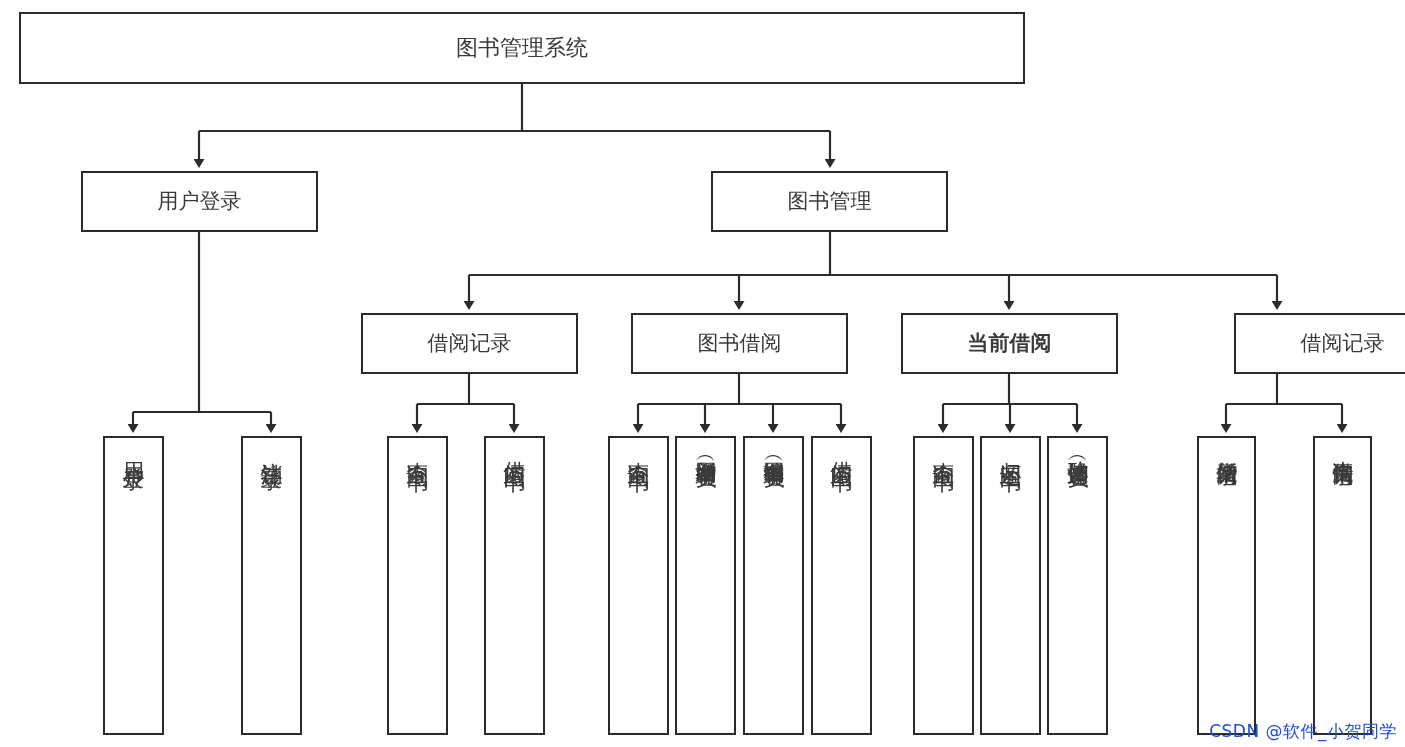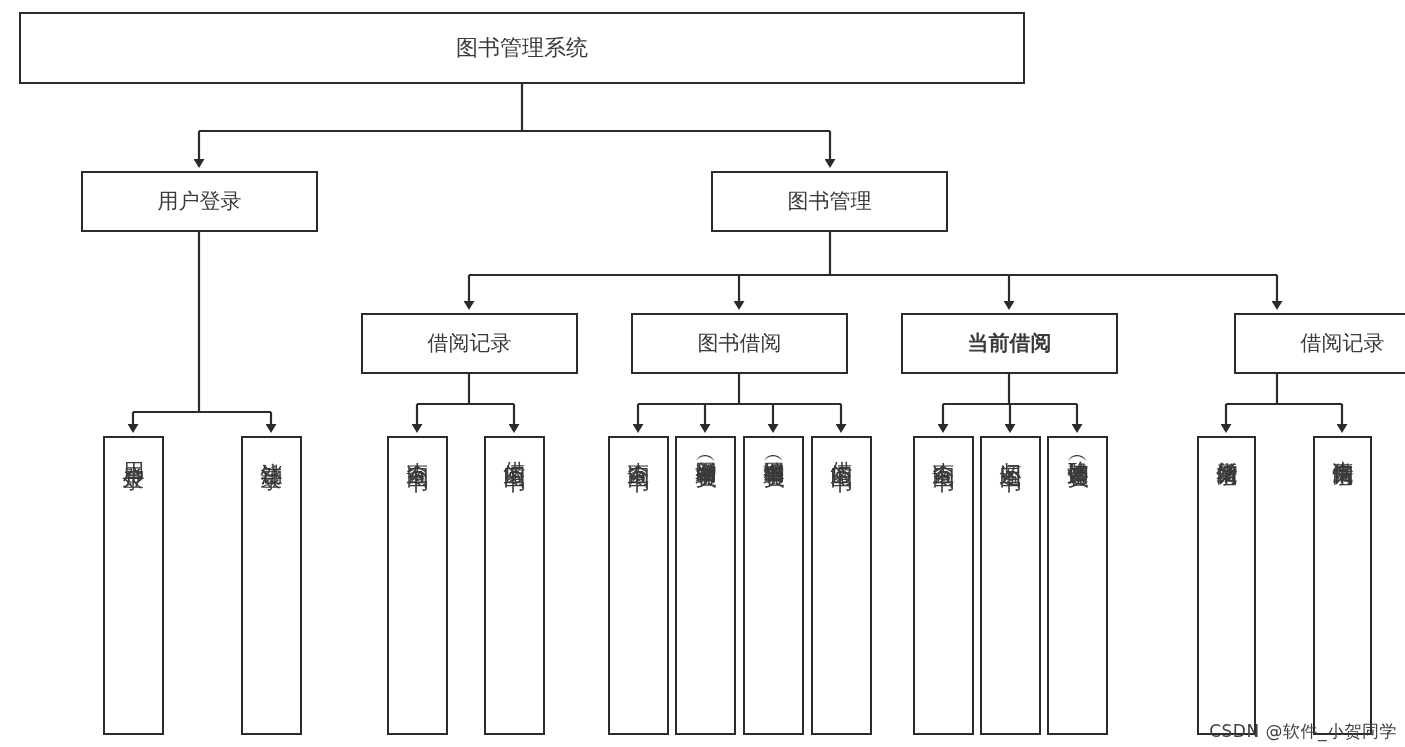--- a/index.html
+++ b/index.html
@@ -46,21 +46,21 @@
     letter-spacing:3px;
     line-height:1;
     white-space:nowrap;
   }
   .node.vert.tall .lbl{font-size:21px;letter-spacing:1px;}
 
   .watermark{
     position:absolute;
     right:8px;bottom:4px;
     font-size:17px;
-    color:#404040;
+    color:#1d4ed8;
     letter-spacing:.5px;
     z-index:5;
     white-space:nowrap;
   }
 </style>
 </head>
 <body>
 
 <div id="stage">
 

